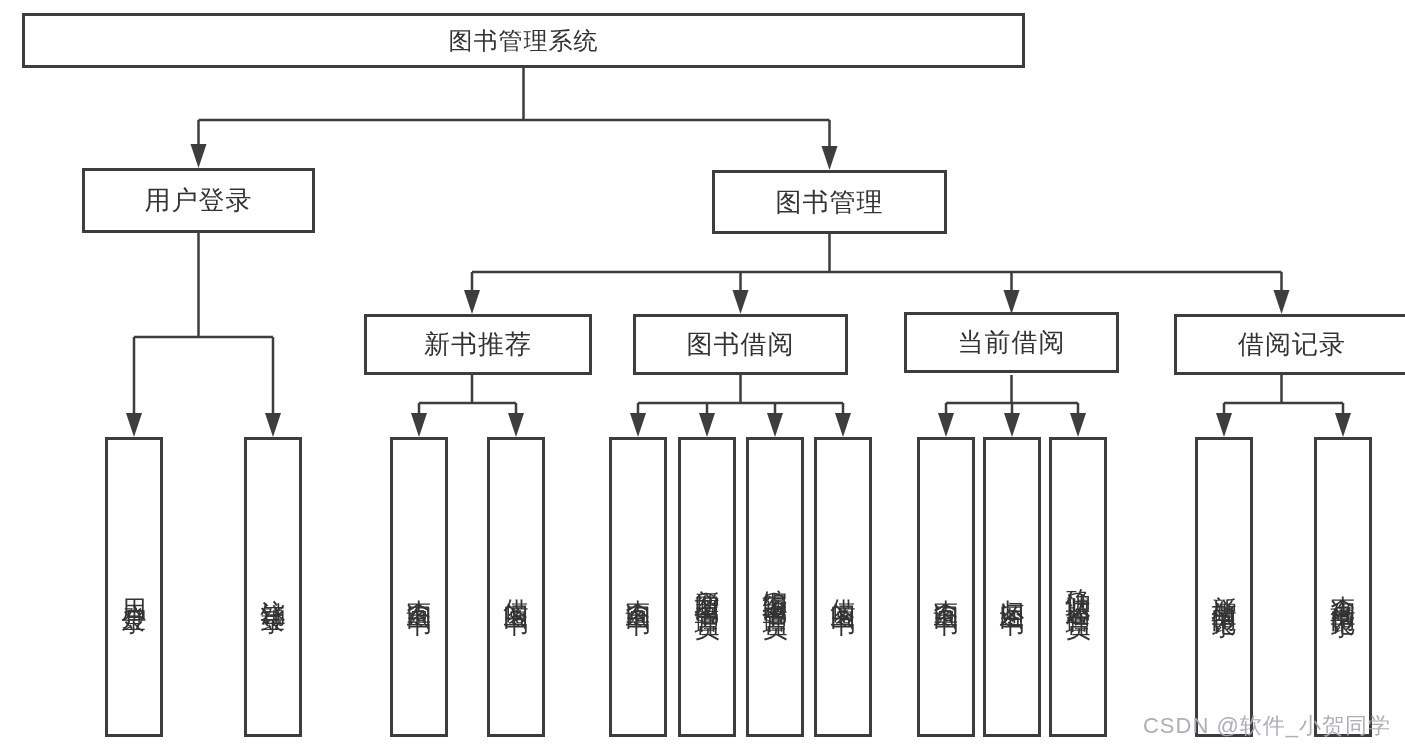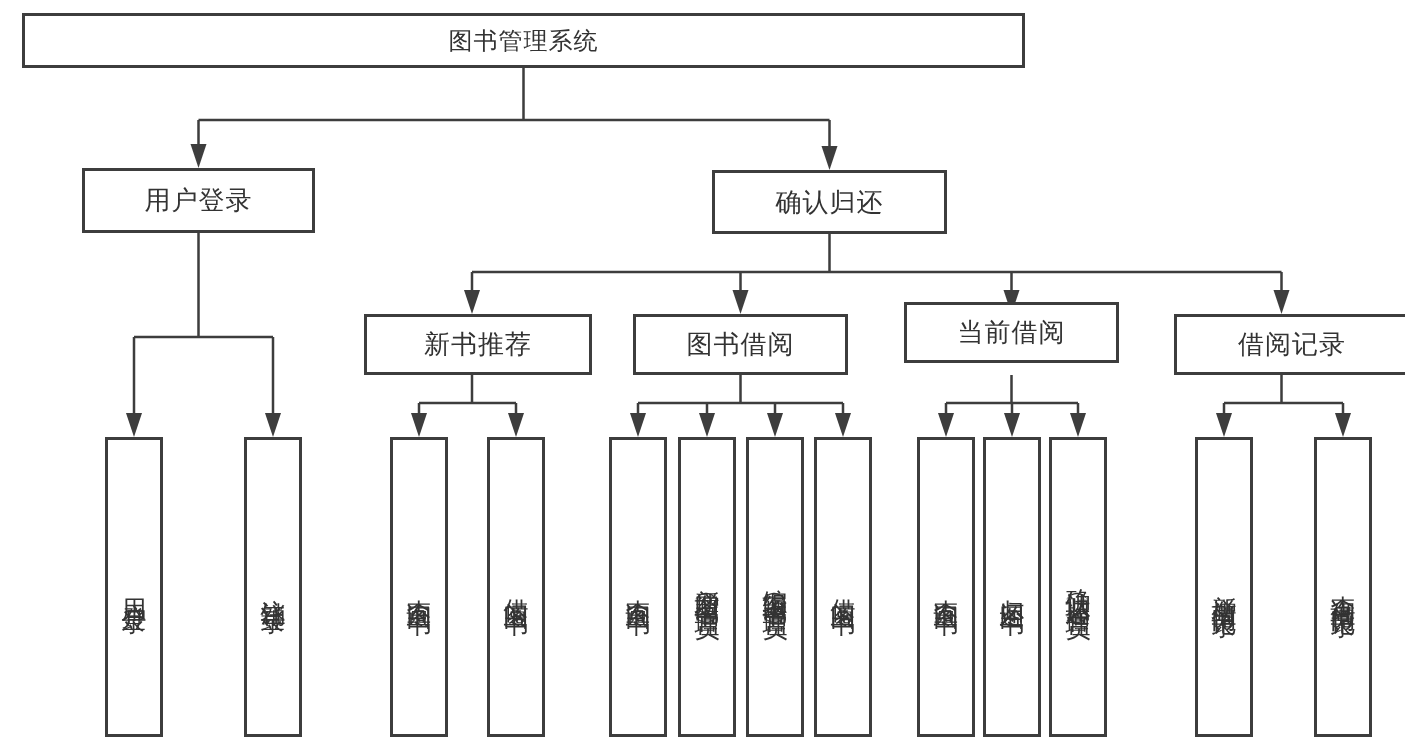--- a/index.html
+++ b/index.html
@@ -105,30 +105,30 @@
   </svg>
 
   <div class="node root" style="left:22px;top:13px;width:1003px;height:55px;">
     <span>图书管理系统</span>
   </div>
 
   <div class="node branch" style="left:82px;top:168px;width:233px;height:65px;">
     <span>用户登录</span>
   </div>
   <div class="node branch" style="left:712px;top:170px;width:235px;height:64px;">
-    <span>确认归还</span>
+    <span>图书管理</span>
   </div>
 
   <div class="node module" style="left:364px;top:314px;width:228px;height:61px;">
     <span>新书推荐</span>
   </div>
   <div class="node module" style="left:633px;top:314px;width:215px;height:61px;">
     <span>图书借阅</span>
   </div>
-  <div class="node module" style="left:904px;top:302px;width:215px;height:61px;">
+  <div class="node module" style="left:904px;top:312px;width:215px;height:61px;">
     <span>当前借阅</span>
   </div>
   <div class="node module" style="left:1174px;top:314px;width:236px;height:61px;">
     <span>借阅记录</span>
   </div>
 
   <div class="leaf" style="left:105px;top:437px;">
     <span class="vtext">用户登录</span>
   </div>
   <div class="leaf" style="left:244px;top:437px;">
@@ -165,14 +165,15 @@
     <span class="vtext">确认归还（管理员）</span>
   </div>
 
   <div class="leaf" style="left:1195px;top:437px;">
     <span class="vtext">新增借阅记录</span>
   </div>
   <div class="leaf" style="left:1314px;top:437px;">
     <span class="vtext">查询借阅记录</span>
   </div>
 
+  <div class="watermark">CSDN @软件_小贺同学</div>
 
 </div>
 
 </body></html>

